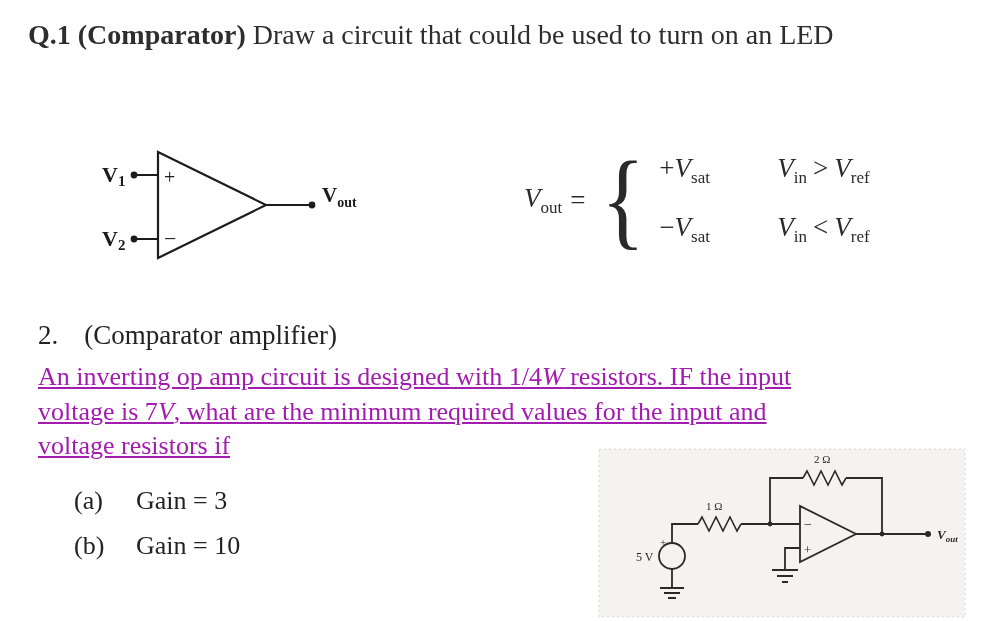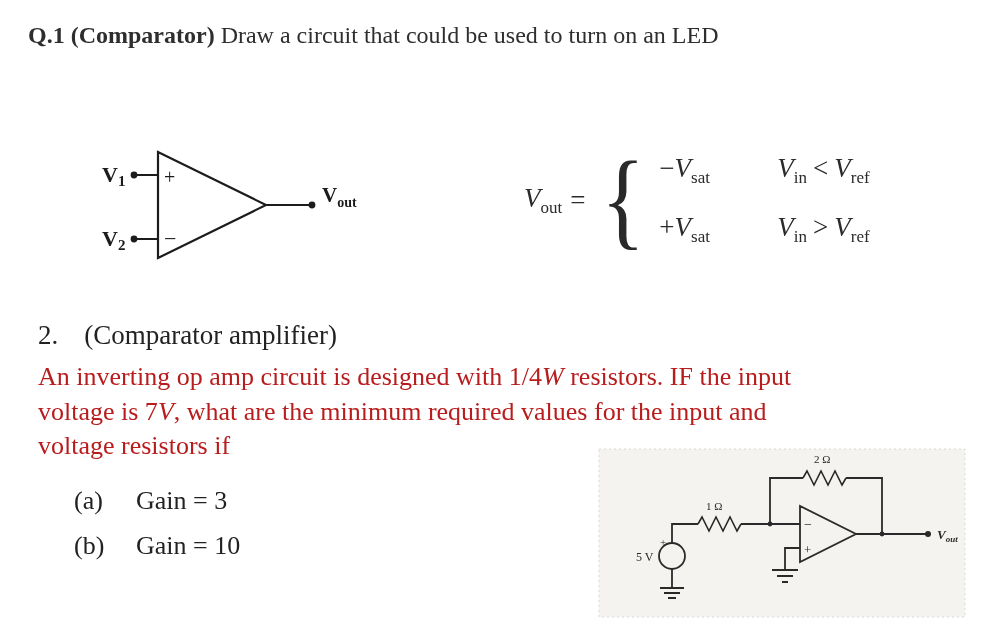--- a/index.html
+++ b/index.html
@@ -14,21 +14,21 @@
     overflow: hidden;
   }
   .bold { font-weight: bold; }
   .italic { font-style: italic; }
 
   
   .q1-heading {
     position: absolute;
     left: 28px;
     top: 16px;
-    font-size: 24px;
+    font-size: 28px;
     line-height: 38px;
     color: #2e2e2e;
   }
   .q1-line2 { padding-left: 50px; }
 
   
   .comparator-fig {
     position: absolute;
     left: 92px;
     top: 144px;
@@ -78,22 +78,23 @@
     display: flex;
     color: #222;
   }
   .q2-number { margin-right: 26px; }
   .q2-para {
     position: absolute;
     left: 38px;
     top: 360px;
     font-size: 26px;
     line-height: 34.5px;
-    color: #b91c1c;
+    color: #a21caf;
     width: 960px;
+    text-decoration: underline;
   }
   .q2-items {
     position: absolute;
     left: 74px;
     top: 486px;
     font-size: 26px;
     color: #222;
   }
   .q2-item { display: flex; margin-bottom: 15px; }
   .item-label { width: 62px; }
@@ -136,26 +137,26 @@
       <text x="230" y="58" font-size="21" font-weight="bold" fill="#1c1c1c"><tspan>V</tspan><tspan font-size="14" dy="5">out</tspan></text>
     </svg>
   </div>
 
   <div class="equation">
     <span><span class="eq-var">V</span><span class="sub">out</span></span>
     <span class="eq-equals">=</span>
     <span class="eq-brace">{</span>
     <div class="eq-rows">
       <div class="eq-row">
+        <span class="eq-val"><span>+</span><span class="eq-var">V</span><span class="sub">sat</span></span>
+        <span class="eq-cond"><span class="eq-var">V</span><span class="sub">in</span><span class="eq-cond-op">&gt;</span><span class="eq-var">V</span><span class="sub">ref</span></span>
+      </div>
+      <div class="eq-row">
         <span class="eq-val"><span>−</span><span class="eq-var">V</span><span class="sub">sat</span></span>
         <span class="eq-cond"><span class="eq-var">V</span><span class="sub">in</span><span class="eq-cond-op">&lt;</span><span class="eq-var">V</span><span class="sub">ref</span></span>
-      </div>
-      <div class="eq-row">
-        <span class="eq-val"><span>+</span><span class="eq-var">V</span><span class="sub">sat</span></span>
-        <span class="eq-cond"><span class="eq-var">V</span><span class="sub">in</span><span class="eq-cond-op">&gt;</span><span class="eq-var">V</span><span class="sub">ref</span></span>
       </div>
     </div>
   </div>
 
   <div class="q2-heading">
     <span class="q2-number">2.</span>
     <span>(Comparator amplifier)</span>
   </div>
 
   <div class="q2-para">

